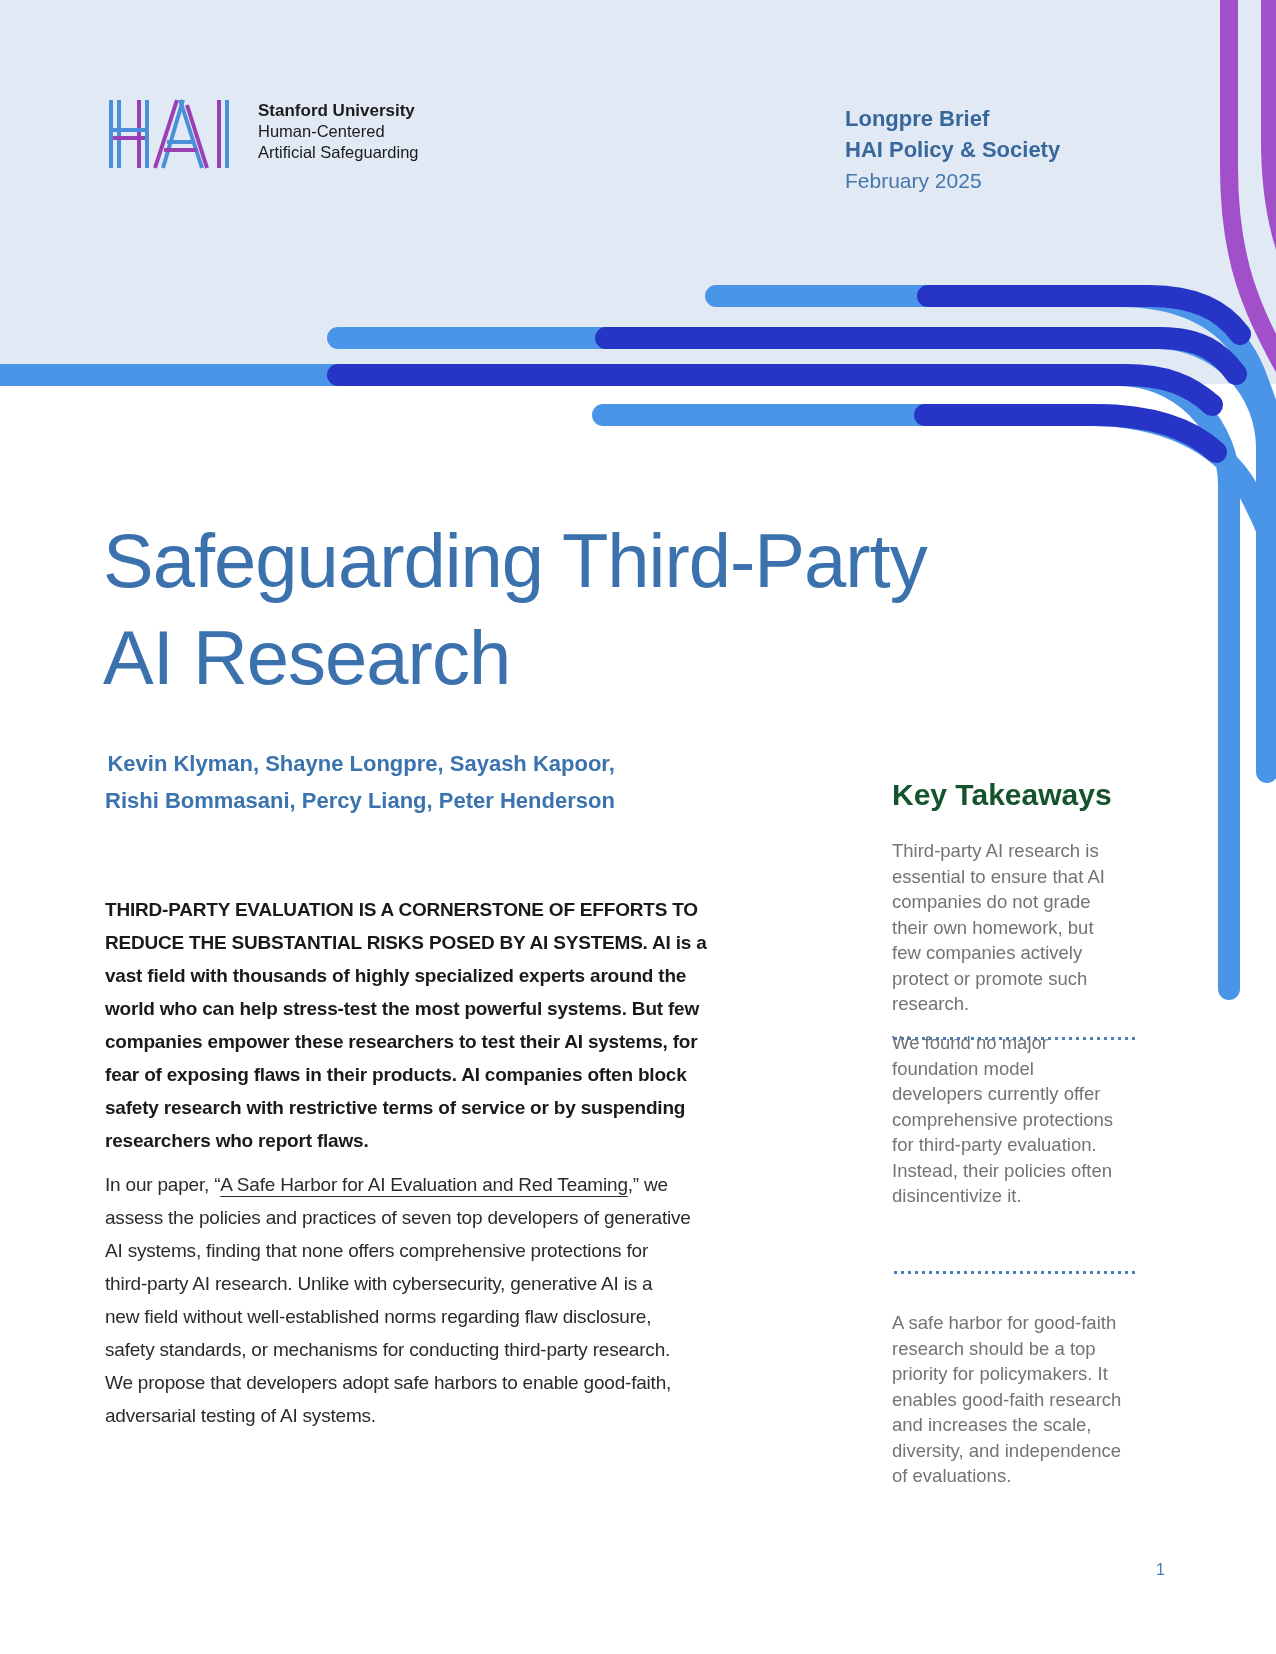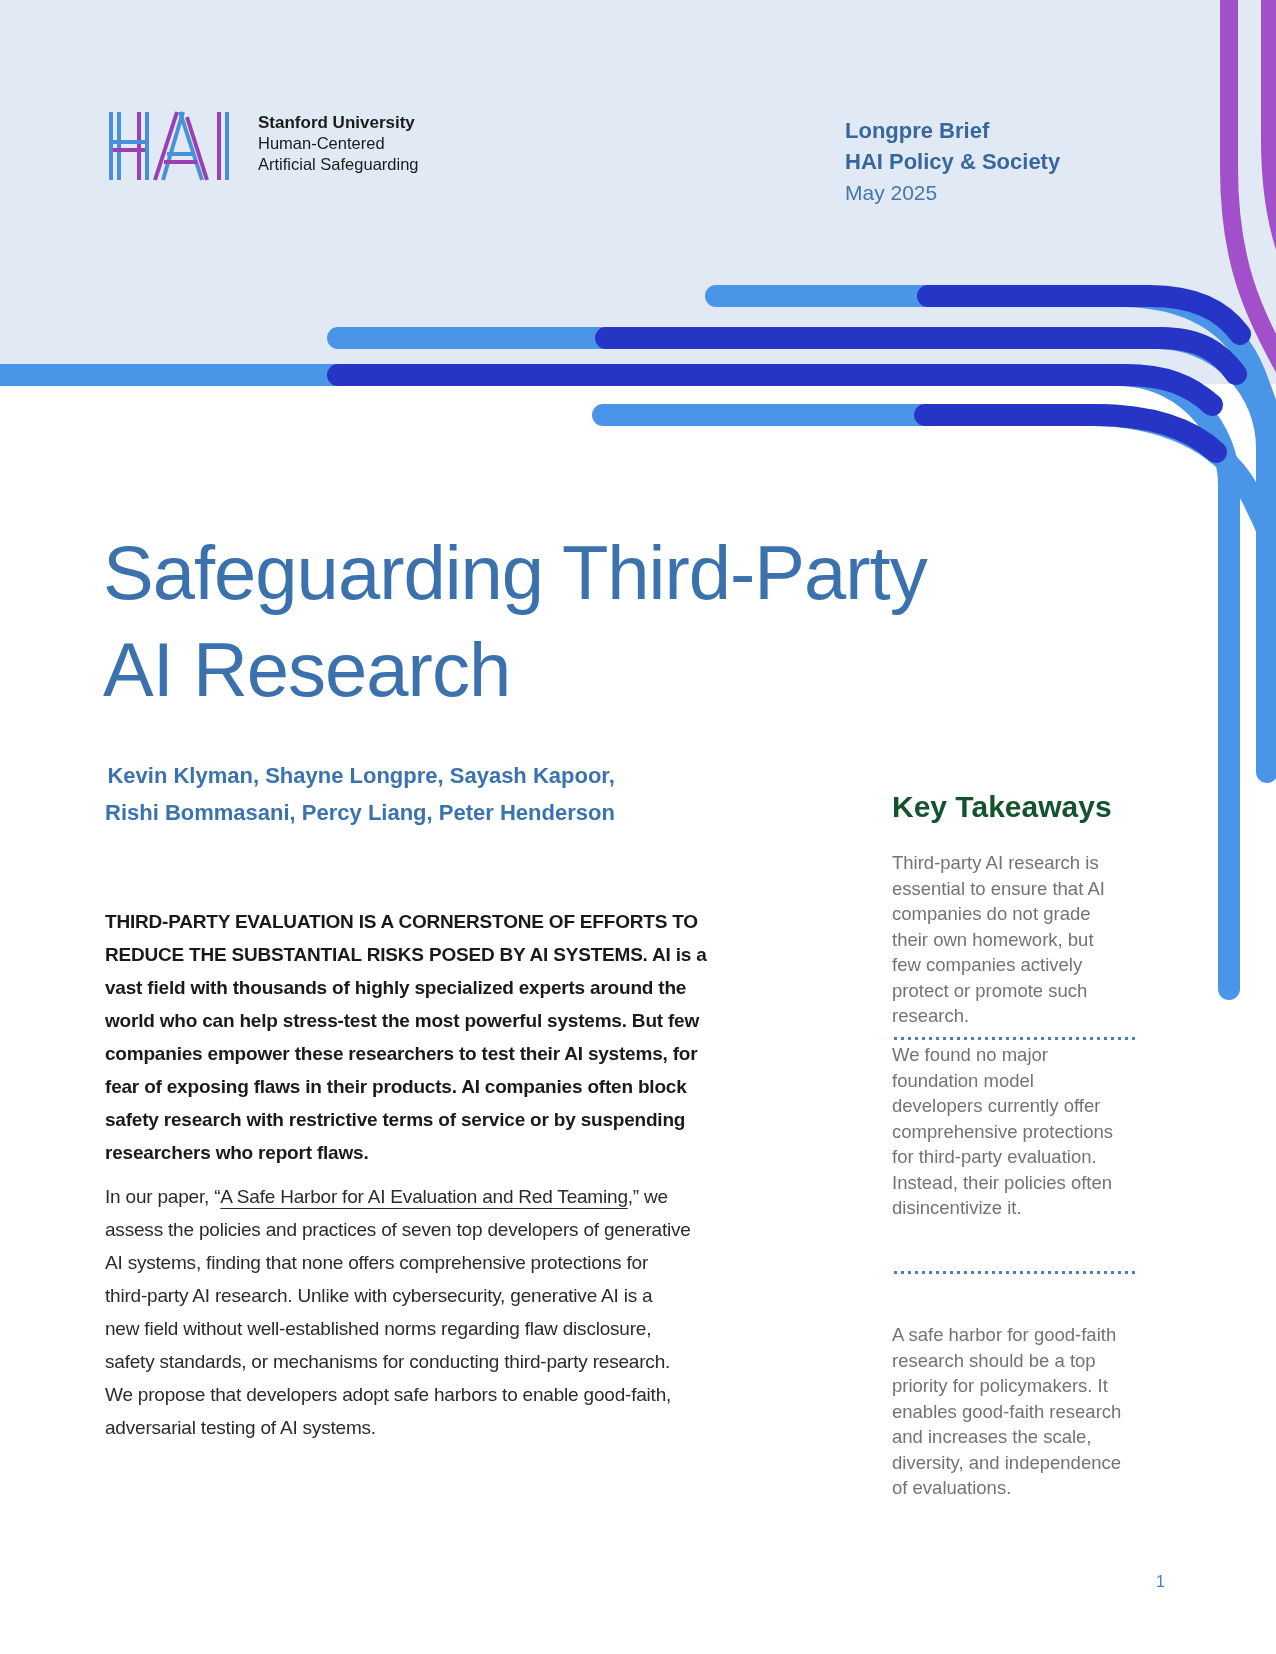--- a/index.html
+++ b/index.html
@@ -5,21 +5,21 @@
   html,body{margin:0;padding:0;background:#9aa0a6;}
   .page{
     position:relative;
     width:1276px;height:1654px;
     background:#ffffff;
     overflow:hidden;
     font-family:"Liberation Sans", sans-serif;
     margin:0 auto;
   }
   .deco{position:absolute;top:0;left:0;z-index:0;}
-  .txt{position:absolute;z-index:2;margin-top:12px;}
+  .txt{position:absolute;z-index:2;}
   .pre{white-space:pre;}
 
   .logo-block{left:105px;top:96px;}
   .logo-word{left:258px;top:100px;color:#1b1b1d;font-size:16.5px;line-height:21px;}
   .logo-word .org{font-weight:bold;font-size:17px;}
 
   .brief-block{left:845px;top:103px;color:#38689b;font-size:22px;line-height:31px;font-weight:bold;}
   .brief-block .date{font-weight:normal;color:#4577ab;font-size:21px;}
 
   .title{left:103px;top:512px;color:#3b72ae;font-size:76px;line-height:97px;letter-spacing:-1px;font-weight:400;}
@@ -98,21 +98,21 @@
   </div>
   <div class="txt logo-word">
     <div class="org">Stanford University</div>
     <div>Human-Centered</div>
     <div>Artificial Safeguarding</div>
   </div>
 
   <div class="txt brief-block">
     <div>Longpre Brief</div>
     <div>HAI Policy &amp; Society</div>
-    <div class="date">May 2025</div>
+    <div class="date">February 2025</div>
   </div>
 
   <div class="txt title pre">Safeguarding Third-Party
 AI Research</div>
 
   <div class="txt authors pre">Kevin Klyman, Shayne Longpre, Sayash Kapoor,
 Rishi Bommasani, Percy Liang, Peter Henderson</div>
 
   <div class="txt lead pre">THIRD-PARTY EVALUATION IS A CORNERSTONE OF EFFORTS TO
 REDUCE THE SUBSTANTIAL RISKS POSED BY AI SYSTEMS. AI is a

